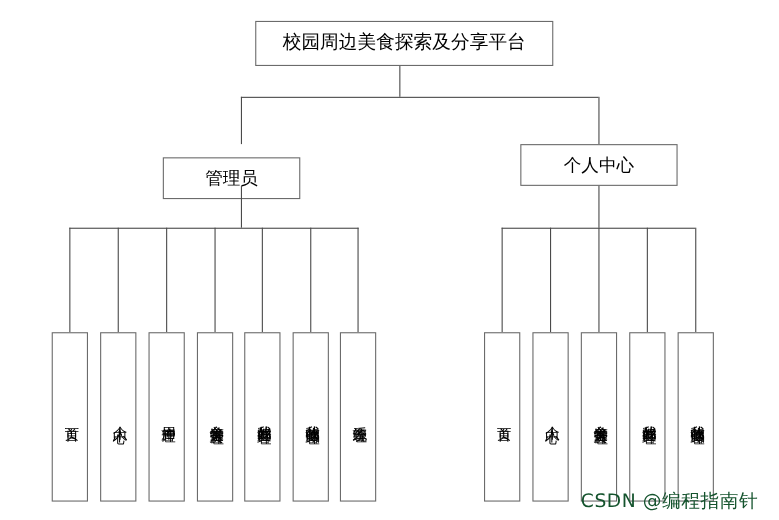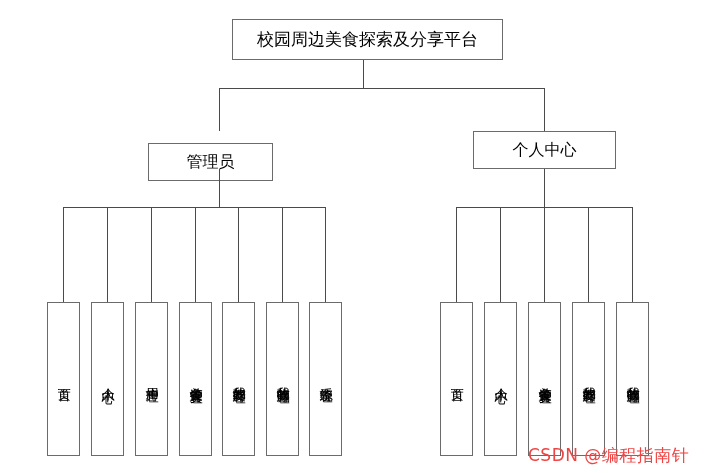--- a/index.html
+++ b/index.html
@@ -66,21 +66,21 @@
   }
   .conn-h {
     position: absolute;
     height: 1px;
     background: #4a4a4a;
   }
 
   
   .watermark {
     position: absolute;
-    color: #ef4444;
+    color: #14532d;
     font-size: 17px;
     letter-spacing: 0.5px;
     white-space: nowrap;
     user-select: none;
   }
 </style>
 </head>
 <body>
 
 <div id="canvas">

